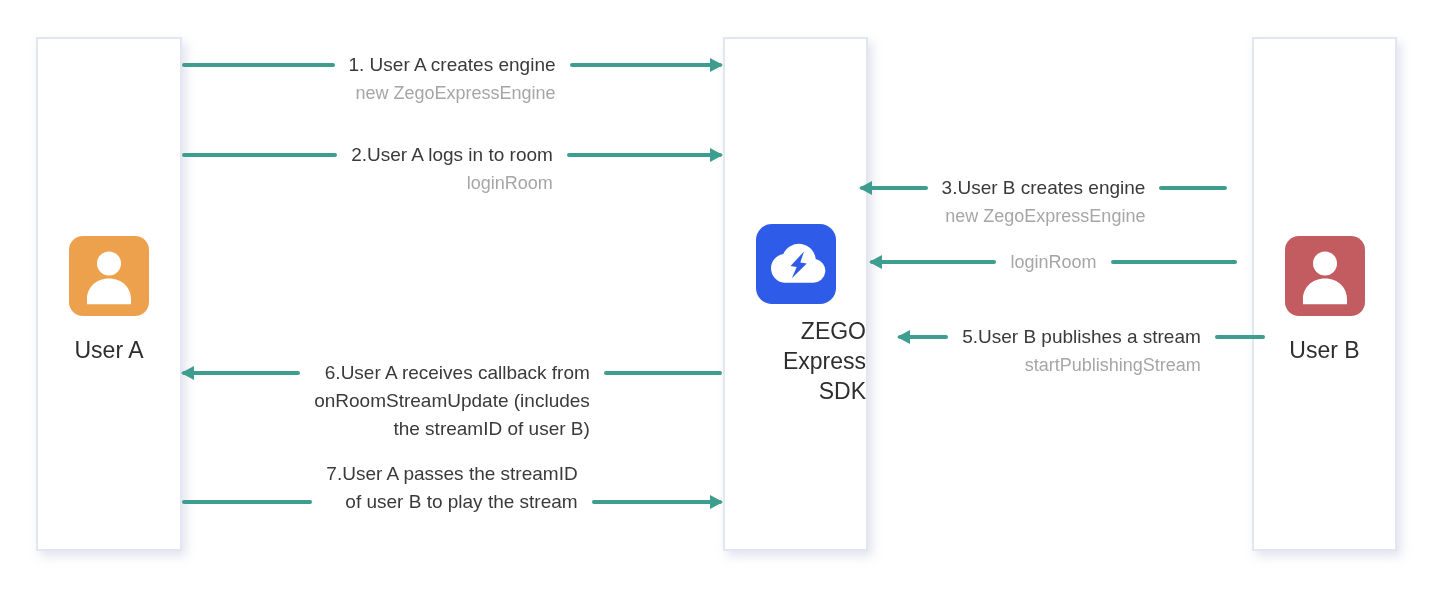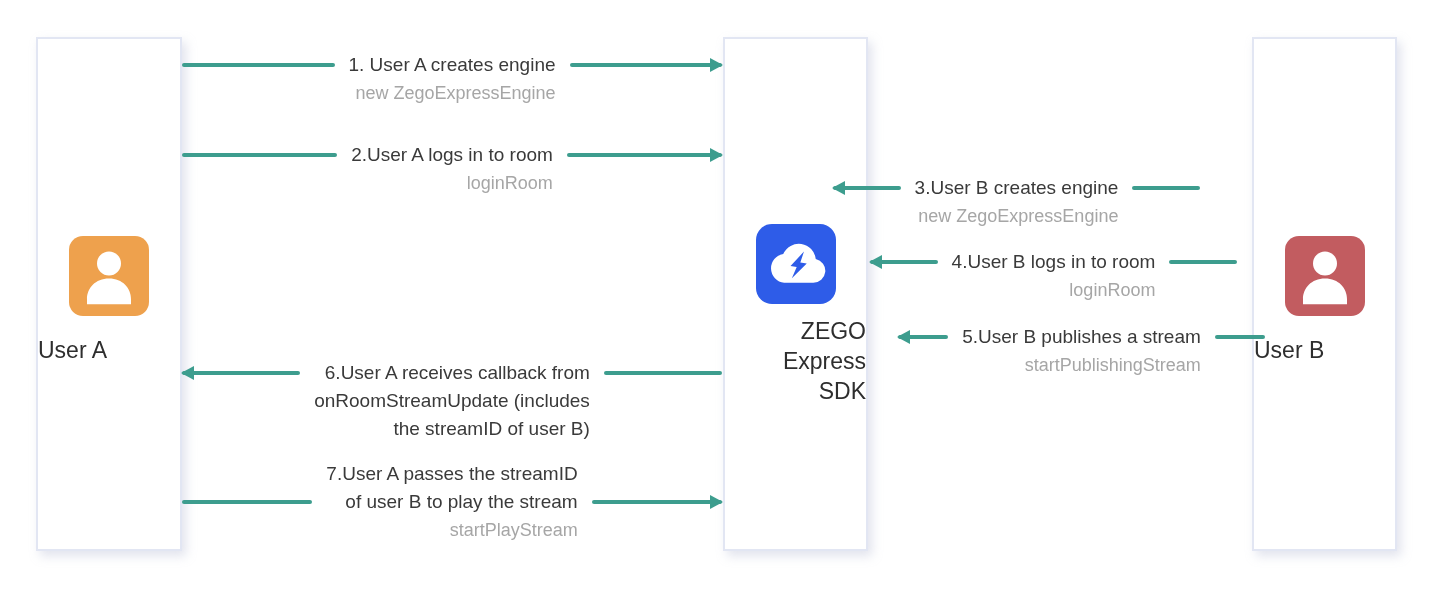--- a/index.html
+++ b/index.html
@@ -29,21 +29,21 @@
     top:197px; width:80px; height:80px;
     border-radius:14px;
   }
   .avatar svg { width:100%; height:100%; display:block; }
   .avatar-a { background:#eea14d; }
   .avatar-b { background:#c25c60; }
 
   .actor-label {
     position:absolute; left:0; right:0;
     top:296px;
-    text-align:left;
+    text-align:center;
     font-size:23px; line-height:30px;
     color:#2e2e2e;
     white-space:nowrap;
   }
 
   .sdk-icon {
     position:absolute; left:50%; transform:translateX(-50%);
     top:185px; width:80px; height:80px;
     border-radius:16px;
     background:#2e5ce8;
@@ -162,33 +162,32 @@
 
   <div class="arrow" style="left:182px; top:141px; width:540px;">
     <div class="seg"></div>
     <div class="txt">
       <div class="line">2.User A logs in to room</div>
       <div class="sub">loginRoom</div>
     </div>
     <div class="seg head-r"></div>
   </div>
 
-  <div class="arrow" style="left:833px; top:174px; width:367px;">
+  <div class="arrow" style="left:860px; top:174px; width:367px;">
     <div class="seg head-l"></div>
     <div class="txt">
       <div class="line">3.User B creates engine</div>
       <div class="sub">new ZegoExpressEngine</div>
     </div>
     <div class="seg"></div>
   </div>
 
   <div class="arrow" style="left:870px; top:248px; width:367px;">
     <div class="seg head-l"></div>
     <div class="txt">
-      <div class="line">4.User B logs in to room</div>
       <div class="sub">loginRoom</div>
     </div>
     <div class="seg"></div>
   </div>
 
   <div class="arrow" style="left:898px; top:323px; width:367px;">
     <div class="seg head-l"></div>
     <div class="txt">
       <div class="line">5.User B publishes a stream</div>
       <div class="sub">startPublishingStream</div>
@@ -204,18 +203,17 @@
       <div class="line">the streamID of user B)</div>
     </div>
     <div class="seg"></div>
   </div>
 
   <div class="arrow align-line2" style="left:182px; top:460px; width:540px;">
     <div class="seg"></div>
     <div class="txt">
       <div class="line">7.User A passes the streamID</div>
       <div class="line">of user B to play the stream</div>
-      <div class="sub">startPlayStream</div>
     </div>
     <div class="seg head-r"></div>
   </div>
 
 </div>
 
 </body></html>

